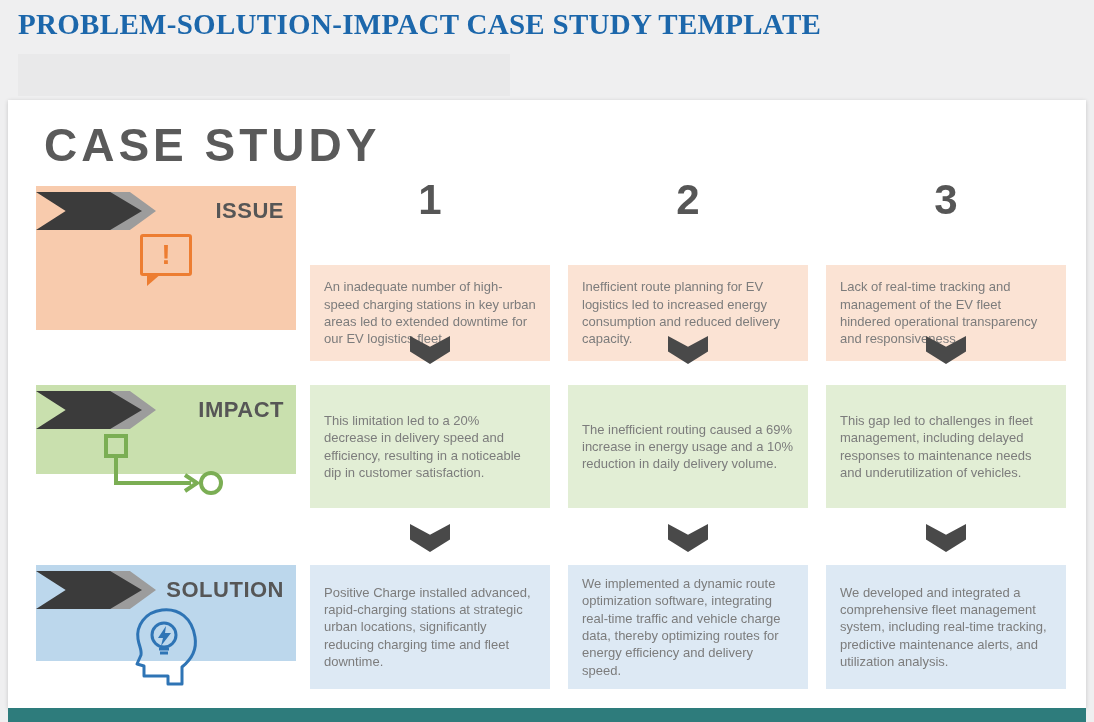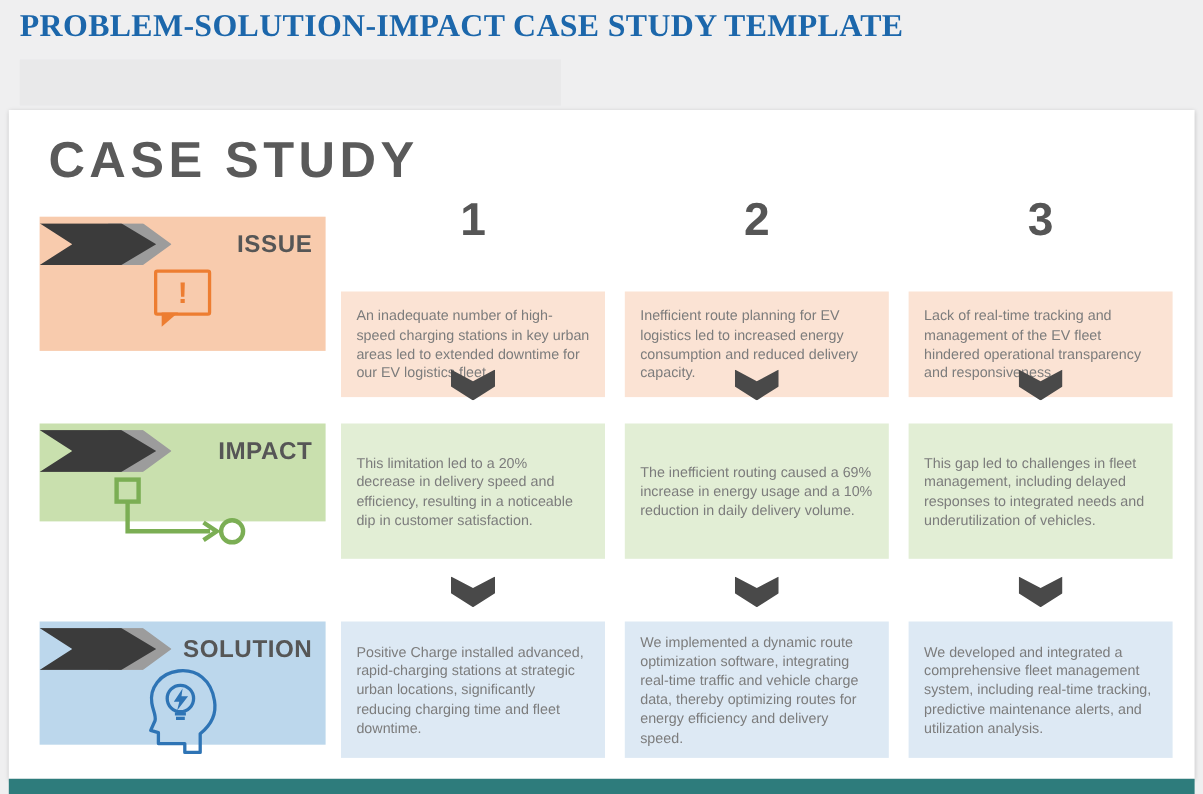--- a/index.html
+++ b/index.html
@@ -42,23 +42,23 @@
   .col-number {
     position:absolute; top:176px; width:240px;
     text-align:center; font-size:42px; font-weight:700;
     color:#565656;
   }
   .c1 { left:310px; } .c2 { left:568px; } .c3 { left:826px; }
 
   .label-block {
     position:absolute; left:36px; width:260px;
   }
-  .lb-issue    { top:197px; height:122px; background:#f8cbad;text-align:center; }
+  .lb-issue    { top:186px; height:144px; background:#f8cbad;text-align:center; }
   .lb-impact   { top:385px; height:89px; background:#c9e0ae; }
-  .lb-solution { top:565px; height:112px; background:#bcd7ec; }
+  .lb-solution { top:565px; height:96px; background:#bcd7ec; }
 
   .ribbon-arrow { position:absolute; left:0; top:6px; width:120px; height:38px; }
   .ra-back {
     position:absolute; left:62px; top:0; width:58px; height:100%;
     background:#9c9c9c;
     clip-path:polygon(0 0, 55% 0, 100% 50%, 55% 100%, 0 100%, 40% 50%);
   }
   .ra-main {
     position:absolute; left:0; top:0; width:106px; height:100%;
     background:#3b3b3b;
@@ -169,21 +169,21 @@
   </div>
 </div>
 
 <div class="cell cell-impact c1">
     <span>This limitation led to a 20% decrease in delivery speed and efficiency, resulting in a noticeable dip in customer satisfaction.</span>
   </div>
 <div class="cell cell-impact c2">
     <span>The inefficient routing caused a 69% increase in energy usage and a 10% reduction in daily delivery volume.</span>
   </div>
 <div class="cell cell-impact c3">
-    <span>This gap led to challenges in fleet management, including delayed responses to integrated needs and underutilization of vehicles.</span>
+    <span>This gap led to challenges in fleet management, including delayed responses to maintenance needs and underutilization of vehicles.</span>
   </div>
 
 <div class="down-arrow da-r2 da-c1"></div>
 <div class="down-arrow da-r2 da-c2"></div>
 <div class="down-arrow da-r2 da-c3"></div>
 
 <div class="label-block lb-solution">
   <div class="ribbon-arrow">
     <span class="ra-back"></span>
       <span class="ra-main"></span>

